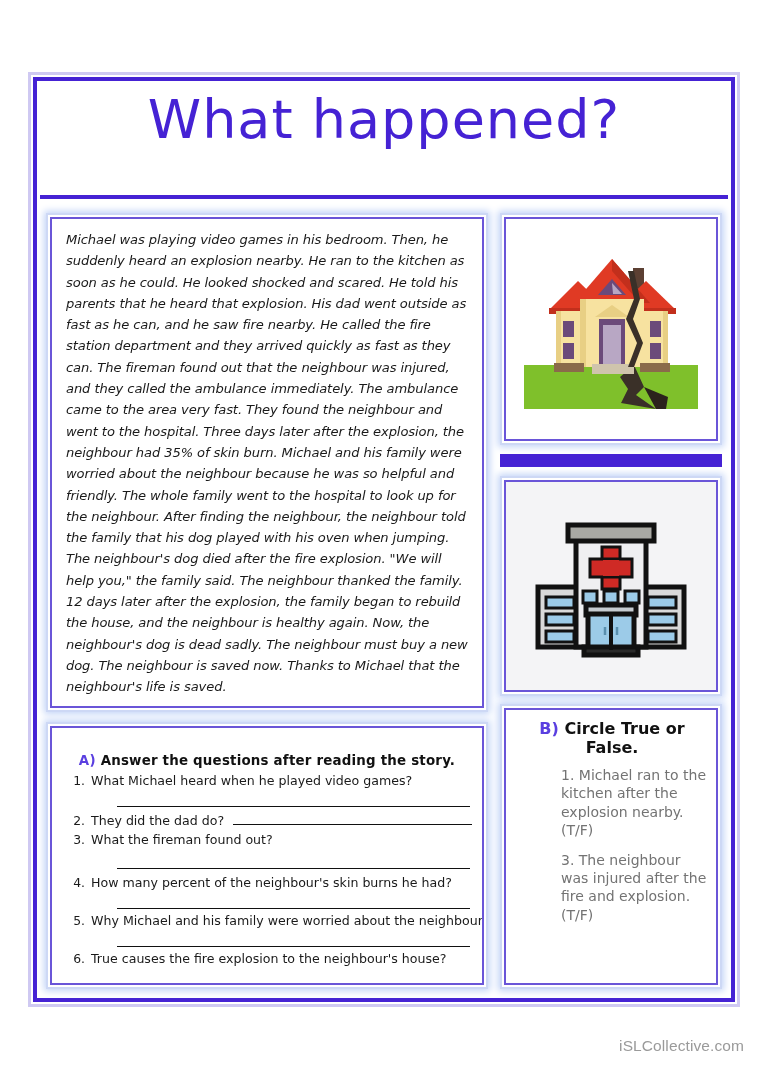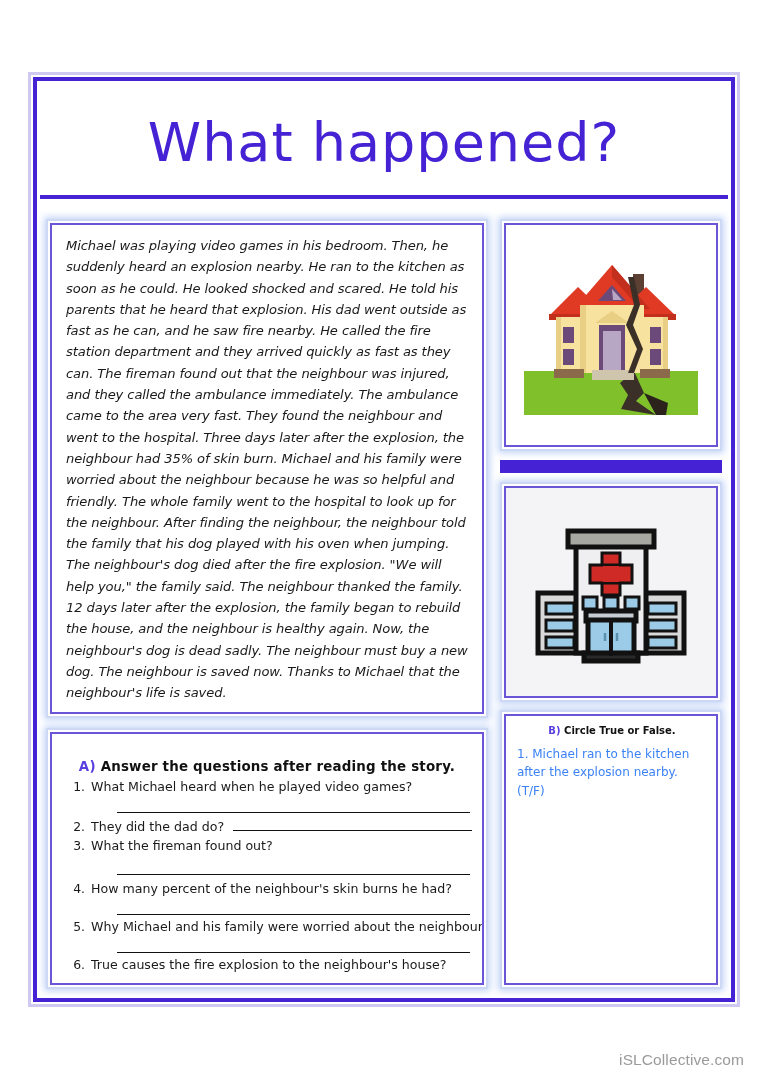--- a/index.html
+++ b/index.html
@@ -40,23 +40,22 @@
     flex-direction: column;
   }
 
   
   .title-banner {
     flex: 0 0 auto;
     height: 105px;
     border: 3px solid #ffffff;
     background: #ffffff;
     display: flex;
-    align-items: center;
     justify-content: center;
-    margin-bottom: 16px;
+    margin-bottom: 10px;
     position: relative;
   }
   .title-banner::after {
     content: "";
     position: absolute;
     left: -9px; right: -9px; bottom: -7px;
     height: 4px;
     background: #4522d4;
   }
   .title-text {
@@ -189,38 +188,39 @@
     margin: 1px 0;
   }
 
   
   .tfpanel { flex: 1 1 auto; min-height: 0; }
   .tfpanel > .inner {
     padding: 9px 9px 6px 11px;
   }
   .tf-head {
     text-align: center;
-    font-size: 10px;
+    font-size: 16px;
     font-weight: bold;
     color: #111111;
     margin-bottom: 9px;
   }
   .tf-head .marker { color: #5a3fe0; }
   .tf-item {
-    font-size: 12px;
+    font-size: 14px;
     line-height: 18.4px;
-    color: #3b82f6;
+    color: #737373;
     margin-bottom: 11px;
+    margin-left: 44px;
   }
 
   
   .footer-mark {
     position: absolute;
     right: 24px;
-    bottom: 17px;
+    bottom: 31px;
     font-family: "Liberation Sans", sans-serif;
     font-size: 15.5px;
     color: #9a9a9a;
     letter-spacing: 0.1px;
     margin-top: 28px;
   }
 
   svg { display: block; }
 </style>
 </head>
@@ -418,20 +418,21 @@
             </div>
           </div>
 
           <div class="glowpanel tfpanel">
             <div class="inner">
               <div class="tf-head">
                 <span class="marker">B)</span>
                 <span>Circle True or False.</span>
               </div>
               <div class="tf-item">1. Michael ran to the kitchen after the explosion nearby. (T/F)</div>
+              <div class="tf-item">3. The neighbour was injured after the fire and explosion. (T/F)</div>
             </div>
           </div>
 
         </div>
       </div>
     </div>
   </div>
 
   <div class="footer-mark">iSLCollective.com</div>
 

